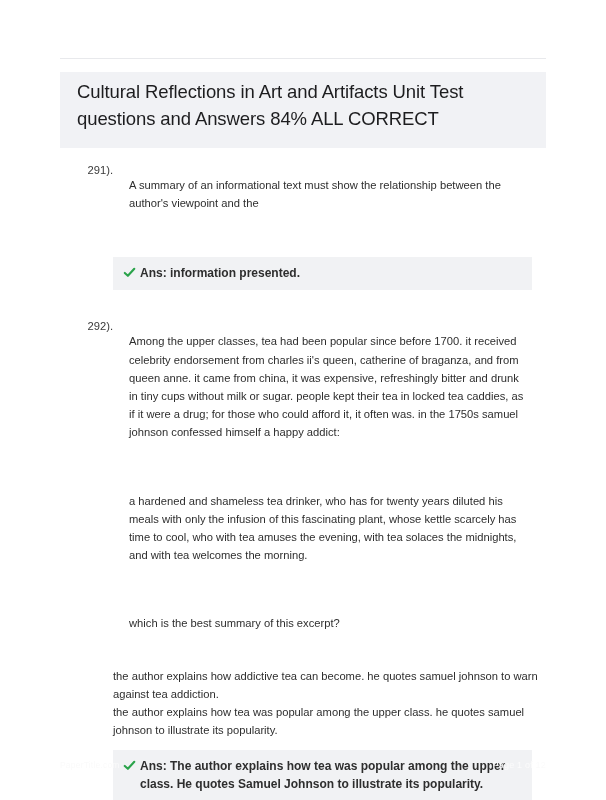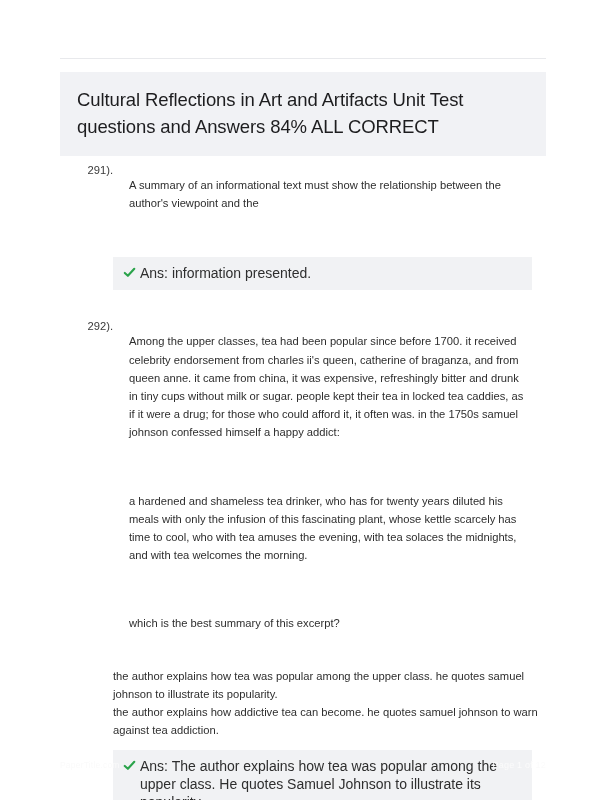--- a/index.html
+++ b/index.html
@@ -34,21 +34,21 @@
     background: #e8e9ec;
   }
 
   .title-block {
     position: absolute;
     left: 60px;
     top: 72px;
     width: 486px;
     box-sizing: border-box;
     background: #f1f2f5;
-    padding: 14px 17px 16px 17px;
+    padding: 6px 17px 16px 17px;
   }
   .title-block .title-line {
     font-size: 18.5px;
     line-height: 27px;
     font-weight: 400;
     color: #1d1d1f;
     letter-spacing: -0.1px;
     white-space: nowrap;
   }
 
@@ -117,23 +117,24 @@
   }
   .check-icon {
     flex: 0 0 auto;
     width: 13px;
     height: 13px;
     margin-right: 4px;
     margin-top: 2px;
     display: block;
   }
   .ans-text {
-    font-size: 14px;
+    font-size: 12px;
     line-height: 18px;
     color: #2e2e2e;
+    font-weight: bold;
   }
 
   .block-gap {
     height: 23px;
   }
   .block-gap-lg {
     height: 26px;
   }
 
   .footer {
@@ -196,22 +197,22 @@
       <div class="qrow">
         <div class="qnum">292).</div>
         <div class="qbody">
           <p class="para">Among the upper classes, tea had been popular since before 1700. it received celebrity endorsement from charles ii's queen, catherine of braganza, and from queen anne. it came from china, it was expensive, refreshingly bitter and drunk in tiny cups without milk or sugar. people kept their tea in locked tea caddies, as if it were a drug; for those who could afford it, it often was. in the 1750s samuel johnson confessed himself a happy addict:</p>
           <div class="gap"></div>
           <p class="para">a hardened and shameless tea drinker, who has for twenty years diluted his meals with only the infusion of this fascinating plant, whose kettle scarcely has time to cool, who with tea amuses the evening, with tea solaces the midnights, and with tea welcomes the morning.</p>
           <div class="gap"></div>
           <p class="para">which is the best summary of this excerpt?</p>
           <div class="gap"></div>
           <div class="options">
+            <div class="opt">the author explains how addictive tea can become. he quotes samuel johnson to warn against tea addiction.</div>
             <div class="opt">the author explains how tea was popular among the upper class. he quotes samuel johnson to illustrate its popularity.</div>
-            <div class="opt">the author explains how addictive tea can become. he quotes samuel johnson to warn against tea addiction.</div>
           </div>
           <div class="gap-sm"></div>
           <div class="answer-box">
             <div class="ans-inner">
               <svg class="check-icon" viewBox="0 0 16 16">
                 <path d="M2.2 8.6 L6.0 12.1 L13.9 3.4" fill="none" stroke="#2aa34a" stroke-width="2.6" stroke-linecap="round" stroke-linejoin="round"></path>
               </svg>
               <div class="ans-text">Ans: The author explains how tea was popular among the upper class. He quotes Samuel Johnson to illustrate its popularity.</div>
             </div>
           </div>

